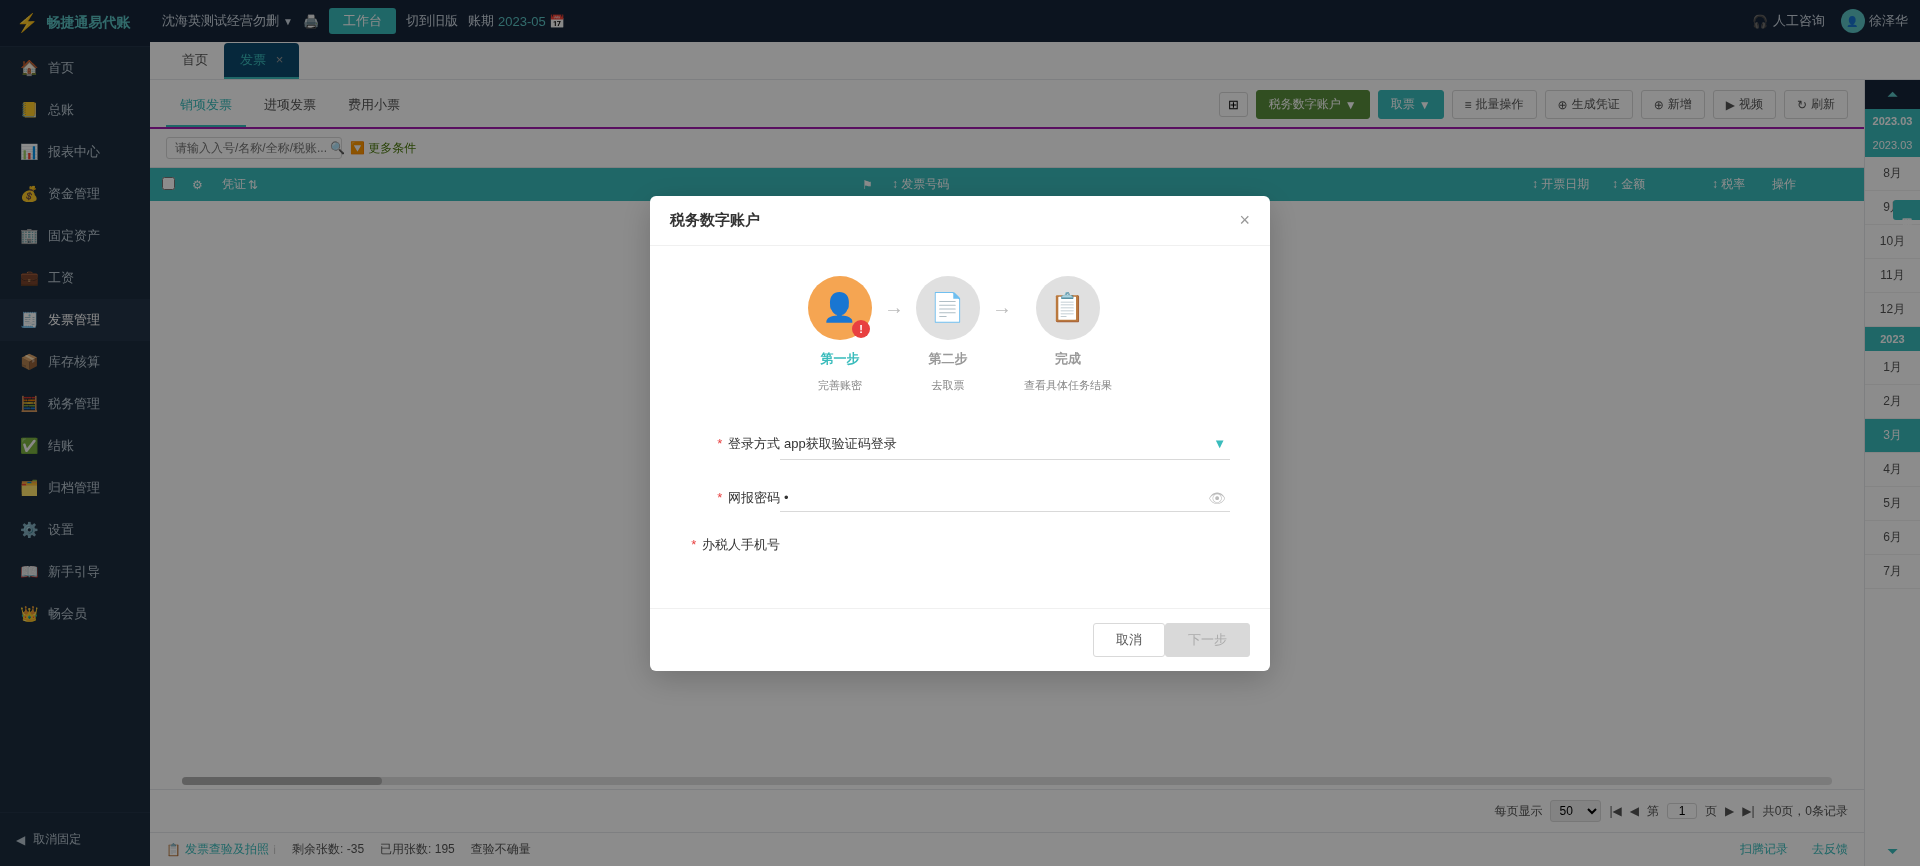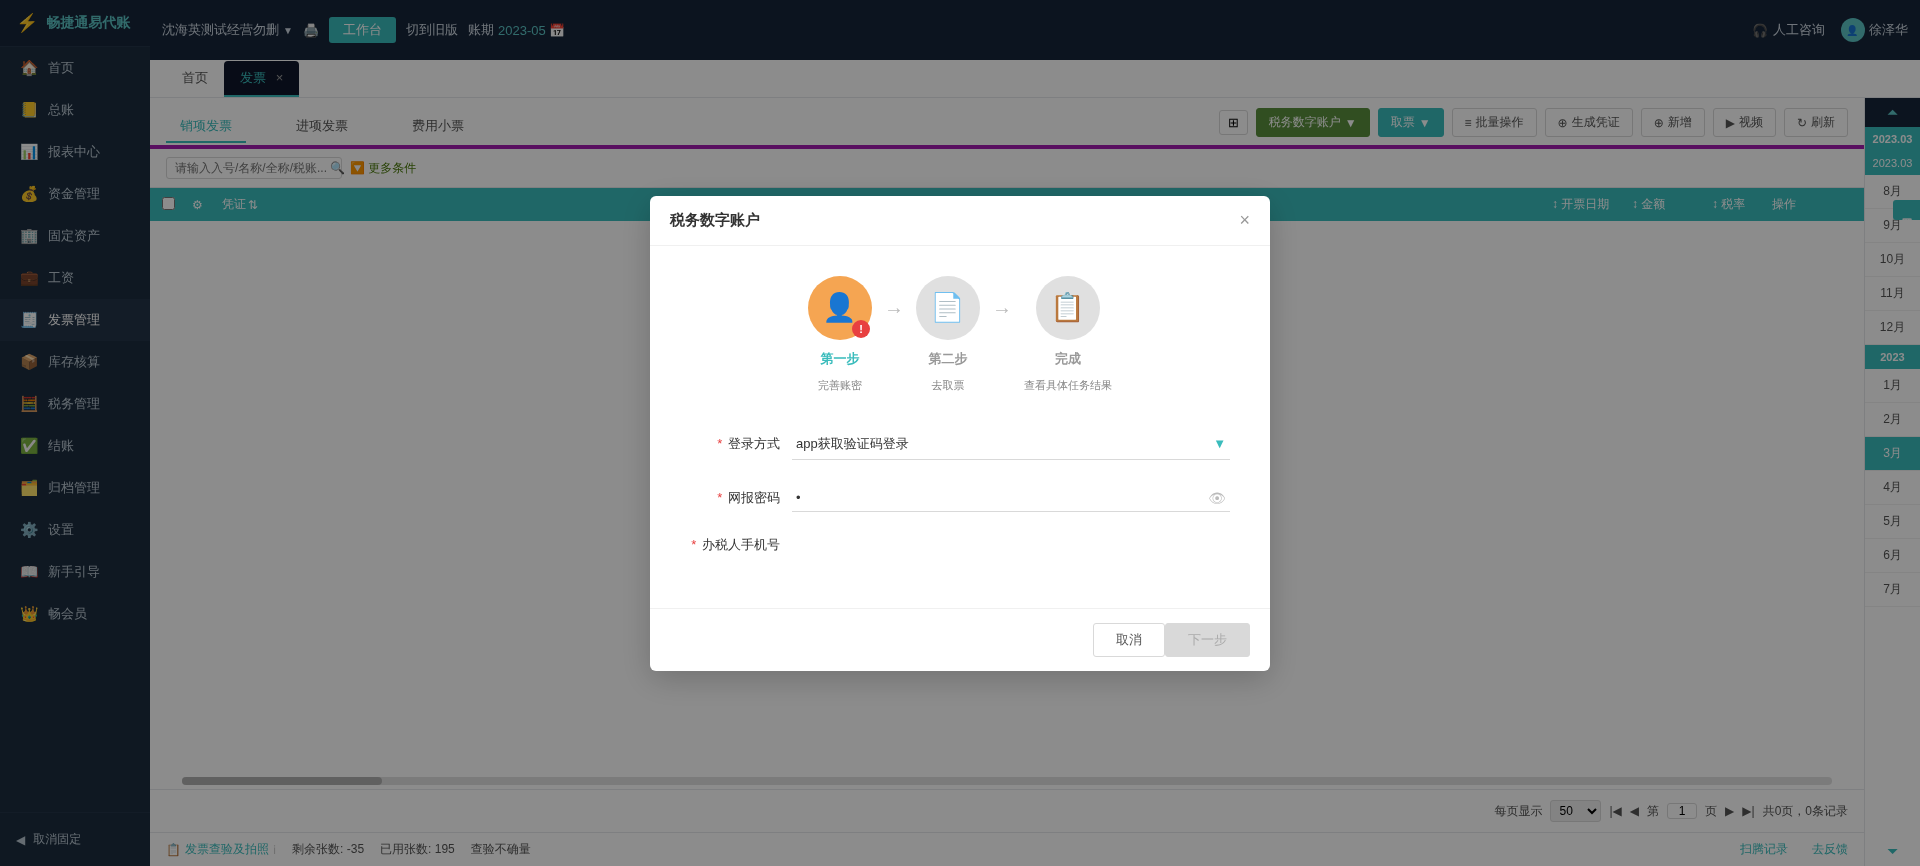--- a/index.html
+++ b/index.html
@@ -16,39 +16,39 @@
     .sidebar-item { display: flex; align-items: center; gap: 10px; padding: 12px 20px; cursor: pointer; color: #b8c5d0; font-size: 13px; }
     .sidebar-item.active { color: #fff; background: #243447; }
     .sidebar-item-icon { font-size: 15px; width: 18px; text-align: center; }
     .sidebar-bottom { padding: 12px 16px; border-top: 1px solid #243447; }
     .sidebar-bottom-item { display: flex; align-items: center; gap: 8px; color: #b8c5d0; cursor: pointer; font-size: 12px; padding: 6px 0; }
 
     
     .main { flex: 1; display: flex; flex-direction: column; overflow: hidden; }
 
     
-    .topbar { height: 60px; background: #17263a; display: flex; align-items: center; padding: 0 12px; gap: 10px; }
+    .topbar { height: 42px; background: #17263a; display: flex; align-items: center; padding: 0 12px; gap: 10px; }
     .topbar-company { color: #cdd6e0; font-size: 13px; display: flex; align-items: center; gap: 4px; }
     .topbar-workbench { background: #3abcbc; color: #fff; border: none; padding: 4px 14px; border-radius: 3px; cursor: pointer; font-size: 13px; }
     .topbar-switch { color: #cdd6e0; font-size: 13px; cursor: pointer; }
     .topbar-period { color: #cdd6e0; font-size: 13px; display: flex; align-items: center; }
     .topbar-right { margin-left: auto; display: flex; align-items: center; gap: 16px; color: #cdd6e0; font-size: 13px; }
 
     
     .page-tabs { height: 38px; background: #fff; display: flex; align-items: flex-end; padding: 0 16px; border-bottom: 1px solid #e5e7eb; box-shadow: 0 1px 3px rgba(0,0,0,0.05); }
     .page-tab { padding: 8px 16px; font-size: 13px; cursor: pointer; color: #555; border-bottom: 2px solid transparent; }
-    .page-tab.active { color: #3abcbc; border-bottom: 2px solid #3abcbc; background: #0f172a; border-radius: 4px 4px 0 0; }
+    .page-tab.active { color: #3abcbc; border-bottom: 2px solid #3abcbc; background: #0c4a6e; border-radius: 4px 4px 0 0; }
     .page-tab-close { margin-left: 6px; color: #999; cursor: pointer; }
 
     
     .content-area { flex: 1; display: flex; overflow: hidden; }
     .content-main { flex: 1; display: flex; flex-direction: column; overflow: hidden; background: #f5f7fa; }
 
     
-    .sub-tabs { display: flex; align-items: center; padding: 10px 16px 0; background: #fff; border-bottom: 4px solid #a21caf; gap: 32px; }
+    .sub-tabs { display: flex; padding: 10px 16px 0; background: #fff; border-bottom: 2px solid #a21caf; }
     .sub-tab { padding: 6px 14px; font-size: 13px; cursor: pointer; color: #555; border-bottom: 2px solid transparent; margin-right: 4px; }
     .sub-tab.active { color: #3abcbc; border-bottom: 2px solid #3abcbc; }
     .toolbar-search { display: flex; align-items: center; border: 1px solid #d9d9d9; border-radius: 3px; padding: 3px 8px; width: 176px; font-size: 12px; color: #999; }
     .toolbar-filter { color: #4d7c0f; font-size: 12px; cursor: pointer; }
     .toolbar-btn { display: flex; align-items: center; gap: 4px; padding: 5px 12px; font-size: 12px; cursor: pointer; border: 1px solid #d9d9d9; border-radius: 3px; background: #fff; color: #555; }
     .toolbar-btn.teal { background: #3abcbc; color: #fff; border-color: #3abcbc; }
 
     
     .table-area { flex: 1; overflow: hidden; background: #fff; margin: 0; }
     .table-header { display: flex; align-items: center; background: #3abcbc; color: #fff; font-size: 12px; padding: 8px 12px; }
@@ -83,21 +83,21 @@
     .step-icon-wrap.orange { background: #f5a552; }
     .step-icon-wrap.gray { background: #e0e0e0; }
     .step-badge { position: absolute; bottom: 2px; right: 2px; width: 18px; height: 18px; border-radius: 50%; background: #e84040; display: flex; align-items: center; justify-content: center; color: #fff; font-size: 11px; font-weight: bold; }
     .step-label { font-size: 13px; font-weight: bold; color: #3abcbc; }
     .step-label.gray { color: #999; }
     .step-desc { font-size: 11px; color: #888; }
     .step-arrow { display: flex; align-items: center; padding: 0 12px; margin-top: 20px; color: #bbb; font-size: 20px; }
 
     
     .form-row { display: flex; align-items: center; margin-bottom: 24px; }
-    .form-label { width: 90px; text-align: right; margin-right: 12px; font-size: 13px; color: #333; flex-shrink: 0; }
+    .form-label { width: 90px; text-align: right; margin-right: 0; font-size: 13px; color: #333; flex-shrink: 0; }
     .form-label .required { color: #e84040; margin-right: 2px; }
     .form-control { flex: 1; }
     .form-select { display: flex; align-items: center; justify-content: space-between; border: none; border-bottom: 1px solid #d9d9d9; padding: 6px 4px; font-size: 13px; color: #333; cursor: pointer; }
     .form-input { border: none; border-bottom: 1px solid #d9d9d9; padding: 6px 4px; font-size: 13px; color: #333; width: 100%; outline: none; }
     .form-input::placeholder { color: #bbb; }
 
     
     .btn { padding: 7px 22px; border-radius: 3px; font-size: 13px; cursor: pointer; border: 1px solid #d9d9d9; background: #fff; color: #555; }
     .btn.primary { background: #d9d9d9; color: #aaa; border-color: #d9d9d9; }
     .btn.cancel { background: #fff; color: #555; border: 1px solid #d9d9d9; }
@@ -294,21 +294,21 @@
             </div>
             <div class="table-header-cell">
               <span>↕ 发票号码</span>
             </div>
             <div class="table-header-cell" style="flex:0 0 80px;">
               <span>↕ 开票日期</span>
             </div>
             <div class="table-header-cell" style="flex:0 0 80px;">
               <span>↕ 金额</span>
             </div>
-            <div class="table-header-cell" style="flex:0 0 60px;">
+            <div class="table-header-cell" style="flex:0 0 60px;margin-left:20px;">
               <span>↕ 税率</span>
             </div>
             <div class="table-header-cell" style="flex:0 0 80px;">
               <span>操作</span>
             </div>
           </div>
           <div style="height:350px; display:flex; align-items:center; justify-content:center; color:#ccc; font-size:13px;">
             暂无数据
           </div>
         </div>

